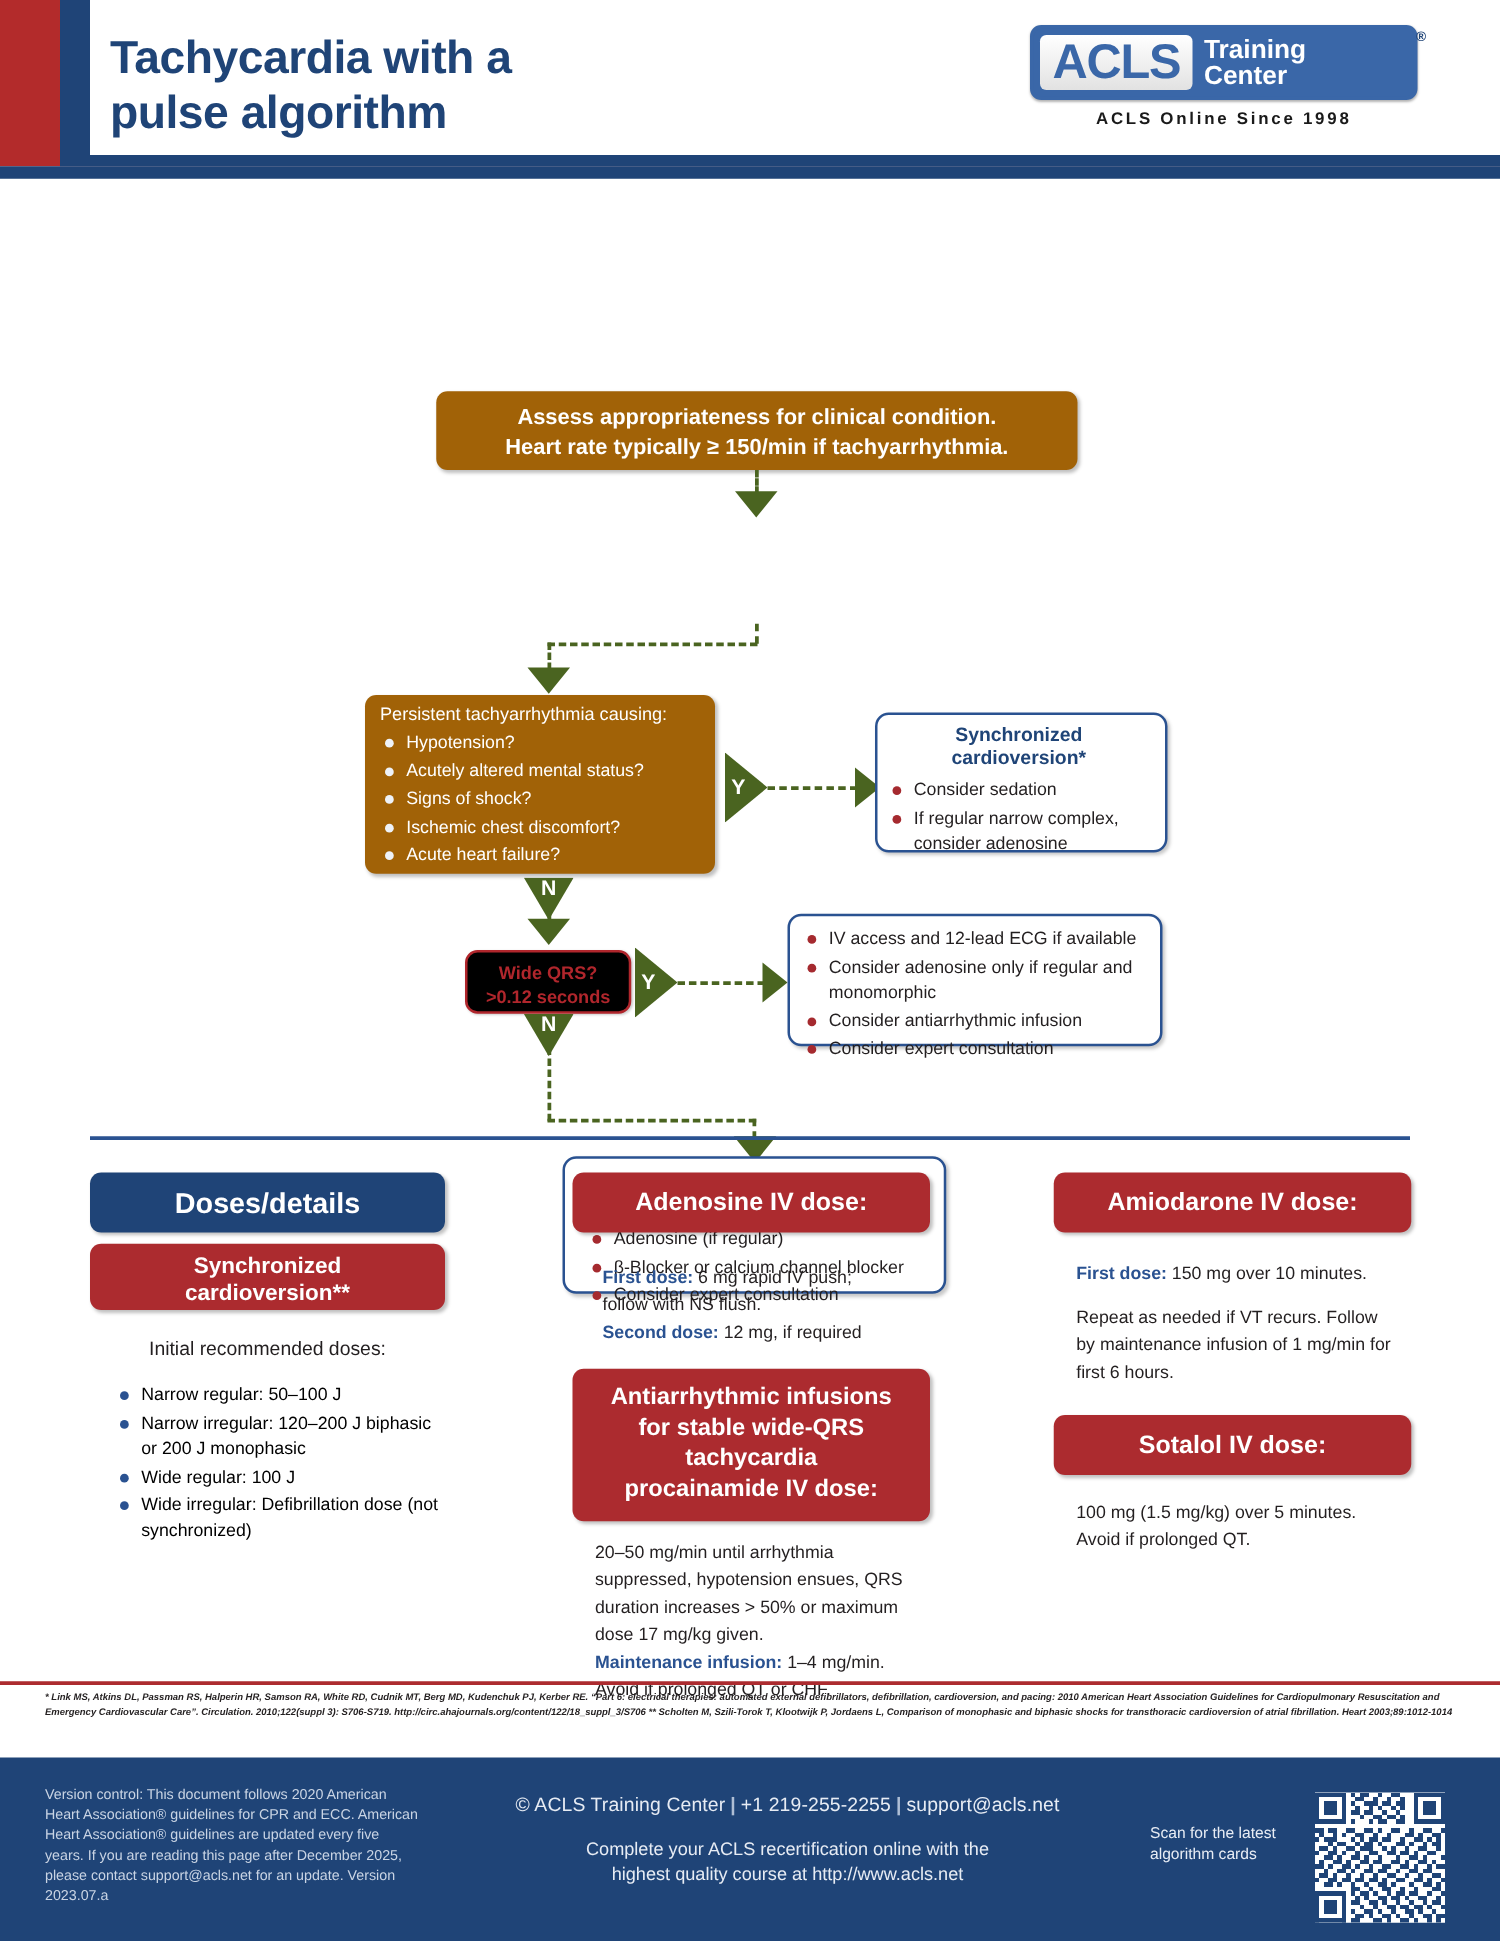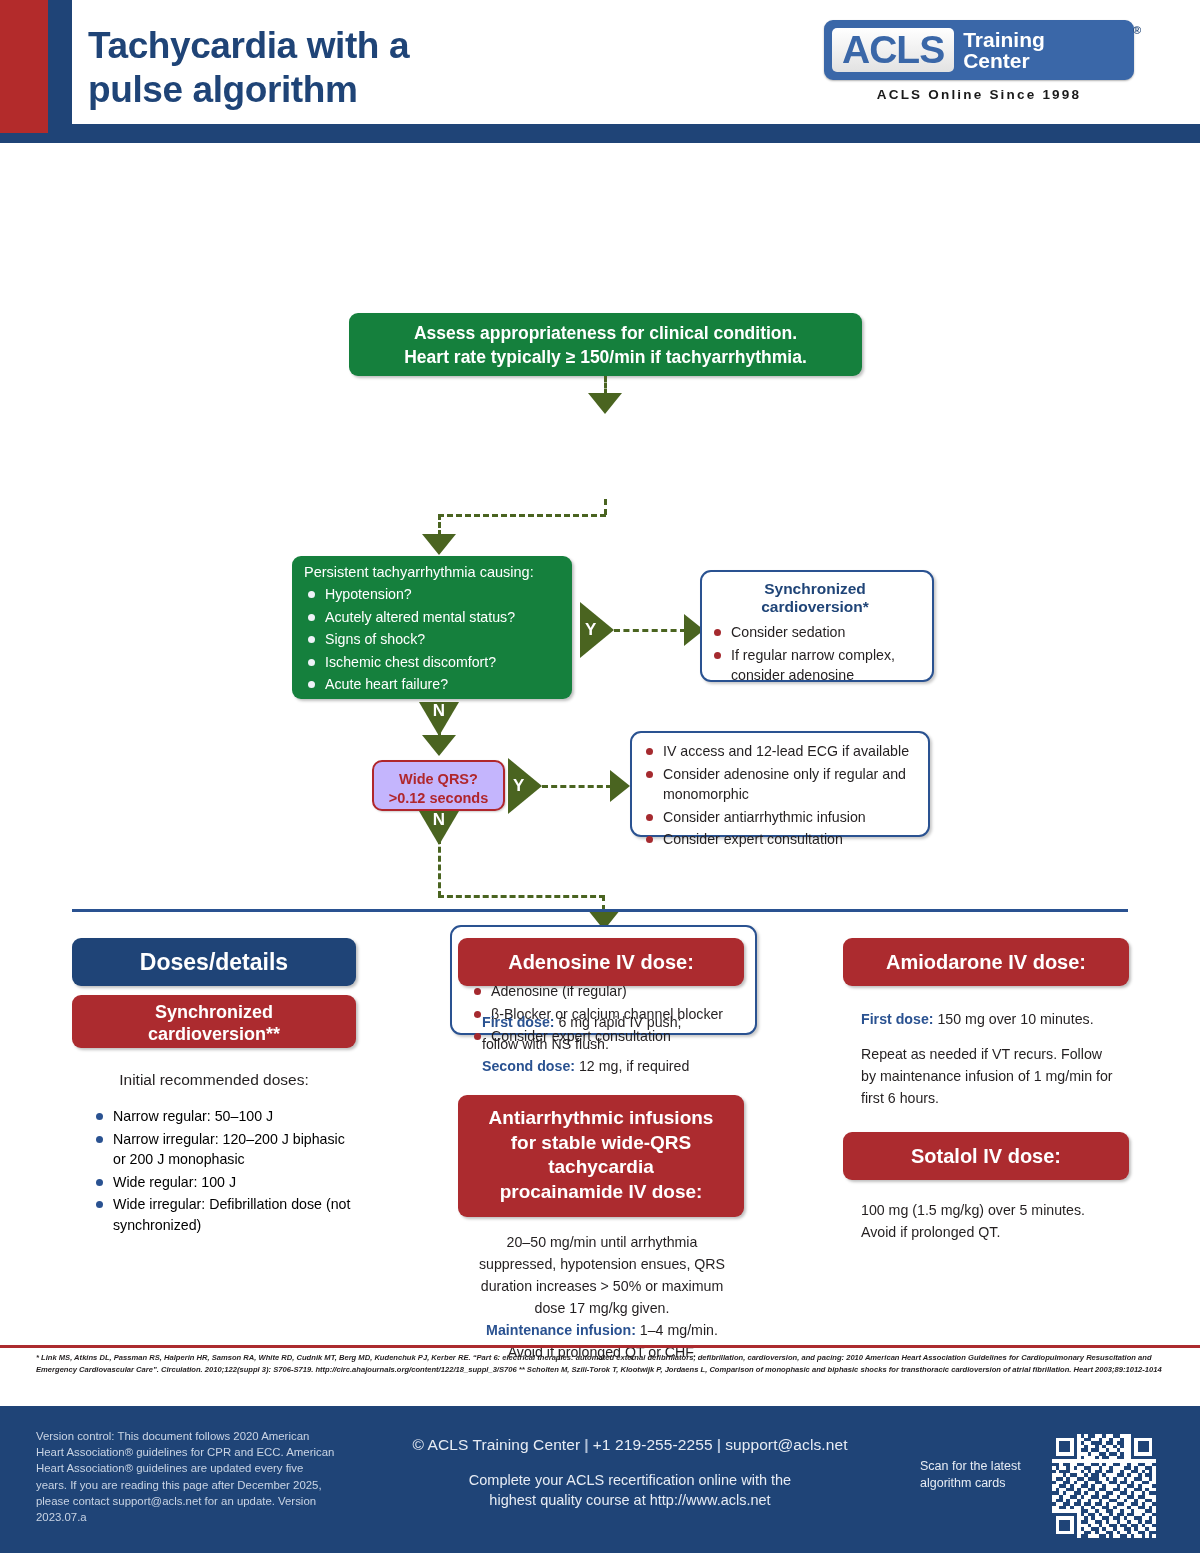--- a/index.html
+++ b/index.html
@@ -37,21 +37,21 @@
   .logo-tc { color: #fff; font-size: 21px; font-weight: bold; line-height: 1.02; padding-left: 9px; padding-top: 1px; }
   .logo-reg { position: absolute; right: -7px; top: 4px; font-size: 11px; color: #1f4477; font-weight: bold; }
   .logo-sub {
     text-align: center; font-size: 13.5px; font-weight: bold;
     color: #1a1a1a; letter-spacing: 2.2px; margin-top: 7px;
   }
   
   .flow { position: relative; width: 1200px; height: 760px; }
   .fbox { position: absolute; }
   .box-blue {
-    background: #15803d; color: #fff; border-radius: 9px;
+    background: #a16207; color: #fff; border-radius: 9px;
     box-shadow: 2px 2px 3px rgba(0,0,0,.25);
   }
   .box-white {
     background: #fff; border: 2.2px solid #2a5291; border-radius: 11px;
     color: #231f20; box-shadow: 2px 2px 3px rgba(0,0,0,.22);
   }
   .box-title-center { text-align: center; font-weight: bold; color: #1f4477; font-size: 15.5px; }
   .ul { list-style: none; }
   .ul li { position: relative; padding-left: 21px; margin-bottom: 2px; font-size: 14.2px; line-height: 1.45; }
   .ul li::before {
@@ -83,21 +83,21 @@
   .tri-label-r {
     position: absolute; width: 34px; height: 56px;
     background: #4a6420;
     clip-path: polygon(0 0, 100% 50%, 0 100%);
     color: #fff; font-weight: bold; font-size: 17px; text-align: left;
     line-height: 56px; padding-left: 5px;
   }
   .diamond-box {
     position: absolute; border: 2.4px solid #b0262c; border-radius: 10px;
     color: #b0262c; font-weight: bold; text-align: center; font-size: 14.5px;
-    background: #c4b5fd; line-height: 1.3; padding-top: 8px;
+    background: #000000; line-height: 1.3; padding-top: 8px;
     box-shadow: 1px 1px 2px rgba(0,0,0,.2);
   }
   
   .divider { position: absolute; left: 72px; top: 909px; width: 1056px; height: 3px; background: #2a5291; }
   
   .doses { position: absolute; top: 938px; left: 0; width: 1200px; height: 400px; }
   .pillhead {
     border-radius: 9px; color: #fff; font-weight: bold; text-align: center;
     box-shadow: 2px 2px 3px rgba(0,0,0,.25);
   }
@@ -262,21 +262,21 @@
       <span class="lbl-blue">First dose:</span><span> 6 mg rapid IV push; follow with NS flush.</span>
       <br>
       <span class="lbl-blue">Second dose:</span><span> 12 mg, if required</span>
     </div>
     <div class="pillhead pill-red" style="margin-top:18px; padding:11px 18px 12px 18px; font-size:19px; line-height:1.3;">
       <div>Antiarrhythmic infusions</div>
       <div>for stable wide-QRS</div>
       <div>tachycardia</div>
       <div>procainamide IV dose:</div>
     </div>
-    <div class="body-txt" style="margin-top:14px; padding:0 16px 0 18px;text-align:center;">
+    <div class="body-txt" style="margin-top:14px; padding:0 16px 0 18px;">
       <span>20–50 mg/min until arrhythmia suppressed, hypotension ensues, QRS duration increases &gt; 50% or maximum dose 17 mg/kg given.</span>
       <br>
       <span class="lbl-blue">Maintenance infusion:</span><span> 1–4 mg/min.</span>
       <br>
       <span>Avoid if prolonged QT or CHF.</span>
     </div>
   </div>
 
   <div class="col" style="left:843px; top:0; width:286px;">
     <div class="pillhead pill-red" style="height:48px; line-height:48px; font-size:20px;">Amiodarone IV dose:</div>

